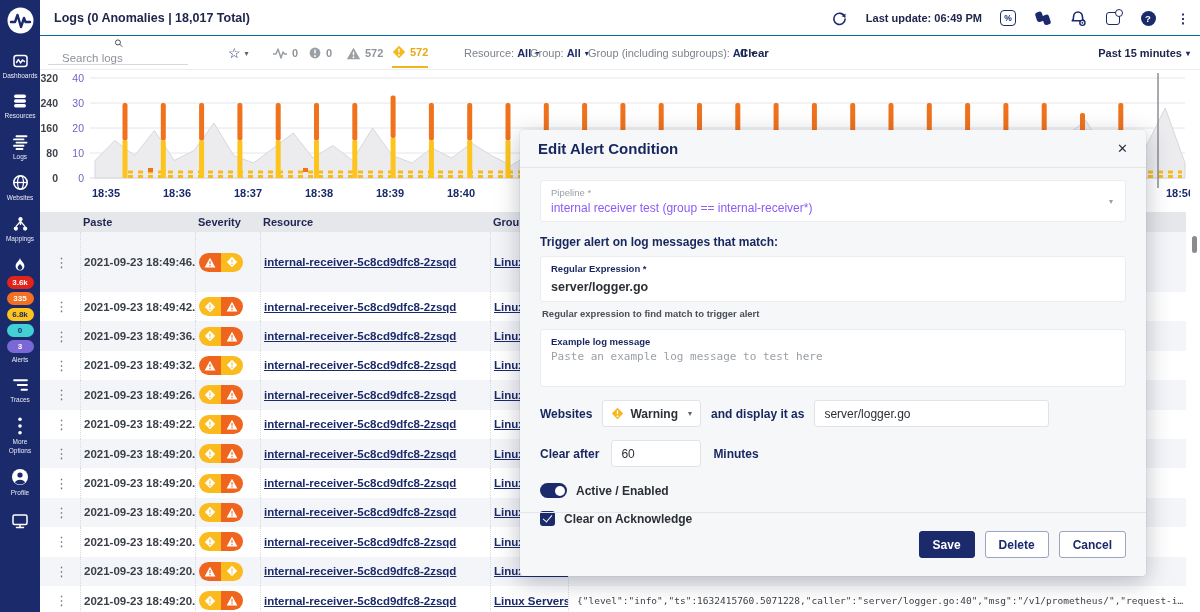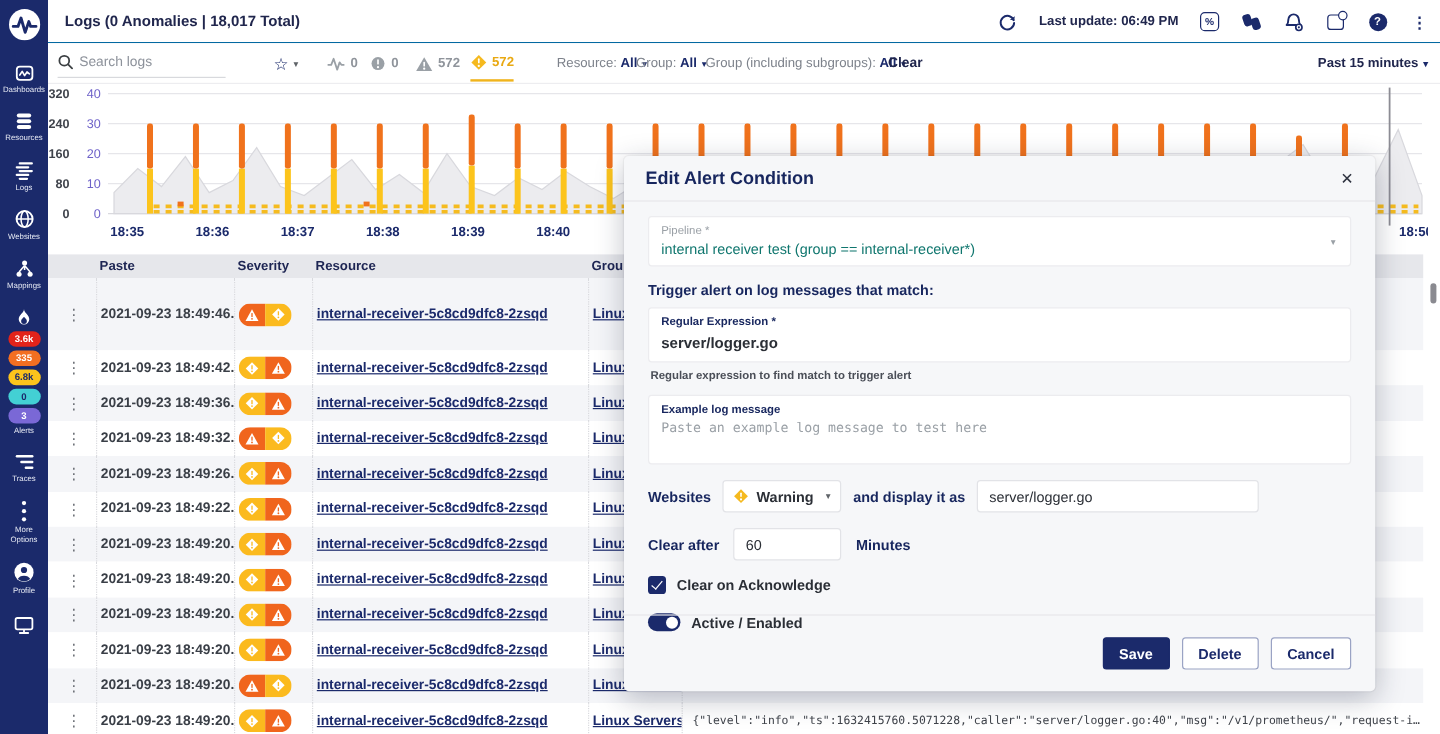--- a/index.html
+++ b/index.html
@@ -23,21 +23,21 @@
   .tb-icon { width:18px; height:18px; display:flex; align-items:center; justify-content:center; cursor:pointer; }
   .pct-box { width:16px; height:16px; border:1.6px solid #1b2a6b; border-radius:4px; font-size:8.5px; font-weight:bold; color:#1b2a6b; display:flex; align-items:center; justify-content:center; }
   .help-circle { width:15px; height:15px; border-radius:50%; background:#1b2a6b; color:#fff; font-size:9.5px; font-weight:bold; display:flex; align-items:center; justify-content:center; }
   .kebab-glyph { color:#1b2a6b; font-size:13px; font-weight:bold; letter-spacing:0; }
   .ext-box { width:14px; height:13px; border:1.6px solid #1b2a6b; border-radius:3px; position:relative; }
   .ext-box::after { content:""; position:absolute; right:-4px; top:-4px; width:6px; height:6px; border-radius:50%; border:1.6px solid #1b2a6b; background:#fff; }
 
   
   #filterbar { position:absolute; left:40px; top:36px; right:0; height:34px; background:#fff; border-bottom:1px solid #ededf0; z-index:20; font-size:11px; }
   .fb { position:absolute; top:0; height:34px; display:flex; align-items:center; }
-  #search-wrap { left:8px; width:140px; border-bottom:1px solid #d8d9dd; height:26px; top:3px; gap:5px; }
+  #search-wrap { left:8px; width:140px; border-bottom:1px solid #d8d9dd; height:26px; top:3px; gap:5px;flex-direction:column; }
   #search-input { border:none; outline:none; font-size:11.5px; color:#555; width:112px; font-family:"Liberation Sans",sans-serif; }
   #search-input::placeholder { color:#8d929b; }
   .caret { font-size:8px; color:#5f6368; margin-left:4px; }
   .caret-navy { color:#1b2a6b; }
   .star { color:#1b2a6b; font-size:14px; }
   .chip { gap:4px; font-size:11px; color:#8f949b; font-weight:bold; cursor:pointer; }
   .chip.active { color:#e9a912; border-bottom:2px solid #f0b41c; height:30px; top:2px; }
   .ff-label { color:#7d828b; }
   .ff-value { color:#1b2a6b; font-weight:bold; margin-left:3px; }
   #clear-btn { font-weight:bold; color:#20264d; font-size:11.5px; cursor:pointer; }
@@ -64,21 +64,21 @@
   
   #modal { position:absolute; left:520px; top:130px; width:626px; height:446px; background:#f6f7f9; border-radius:4px; box-shadow:0 6px 24px rgba(30,35,60,.28), 0 0 0 1px rgba(0,0,0,.04); z-index:40; }
   #modal-header { height:38px; border-bottom:1px solid #e6e6ea; display:flex; align-items:center; padding:0 18px; }
   #modal-title { font-size:15px; font-weight:bold; color:#17265e; flex:1; }
   #modal-close { font-size:13px; color:#2f3340; cursor:pointer; }
   #modal-body { padding:12px 20px 0 20px; }
   .fieldbox { background:#fff; border:1px solid #ececef; border-radius:3px; padding:6px 10px; }
   .flabel { font-size:9.5px; font-weight:bold; color:#17265e; margin-bottom:3px; }
   .flabel.dis { color:#9aa0a6; font-weight:normal; }
   #pipeline-box { height:42px; position:relative; }
-  #pipeline-value { font-size:12px; color:#0f766e; }
+  #pipeline-value { font-size:12px; color:#8b5cf6; }
   #pipeline-caret { position:absolute; right:12px; top:16px; color:#9aa0a6; }
   #trigger-label { font-size:12px; font-weight:bold; color:#17265e; margin:13px 0 7px 0; }
   #regex-box { height:46px; }
   #regex-input { border:none; outline:none; width:100%; font-size:12.5px; font-weight:bold; color:#2b2f36; font-family:"Liberation Sans",sans-serif; background:transparent; }
   #regex-help { font-size:9.5px; color:#4a4e57; margin:6px 0 10px 2px; font-weight:bold; }
   #example-box { height:58px; }
   #example-ta { border:none; outline:none; resize:none; width:100%; height:32px; font-size:11px; color:#555; background:transparent; }
   #example-ta::placeholder { color:#9aa0a6; }
   .inline-row { display:flex; align-items:center; margin-top:13px; }
   .inline-label { font-size:12px; font-weight:bold; color:#17265e; }
@@ -806,29 +806,29 @@
       <span class="inline-label">and display it as</span>
       <input class="txt-input" id="display-input" value="server/logger.go" style="">
     </div>
 
     <div class="inline-row">
       <span class="inline-label">Clear after</span>
       <input class="txt-input" id="clearafter-input" value="60" style="">
       <span class="inline-label">Minutes</span>
     </div>
 
+    <div class="inline-row" style="margin-top:16px">
+      <span class="toggle"></span>
+      <span class="chk-label">Active / Enabled</span>
+    </div>
+
     <div class="inline-row">
       <span class="checkbox"></span>
       <span class="chk-label">Clear on Acknowledge</span>
     </div>
-
-    <div class="inline-row" style="margin-top:16px">
-      <span class="toggle"></span>
-      <span class="chk-label">Active / Enabled</span>
-    </div>
   </div>
 
   <div id="modal-footer">
     <button class="btn btn-primary">Save</button>
     <button class="btn btn-outline">Delete</button>
     <button class="btn btn-outline">Cancel</button>
   </div>
 </div>
 
 <div id="v-scroll"></div>

